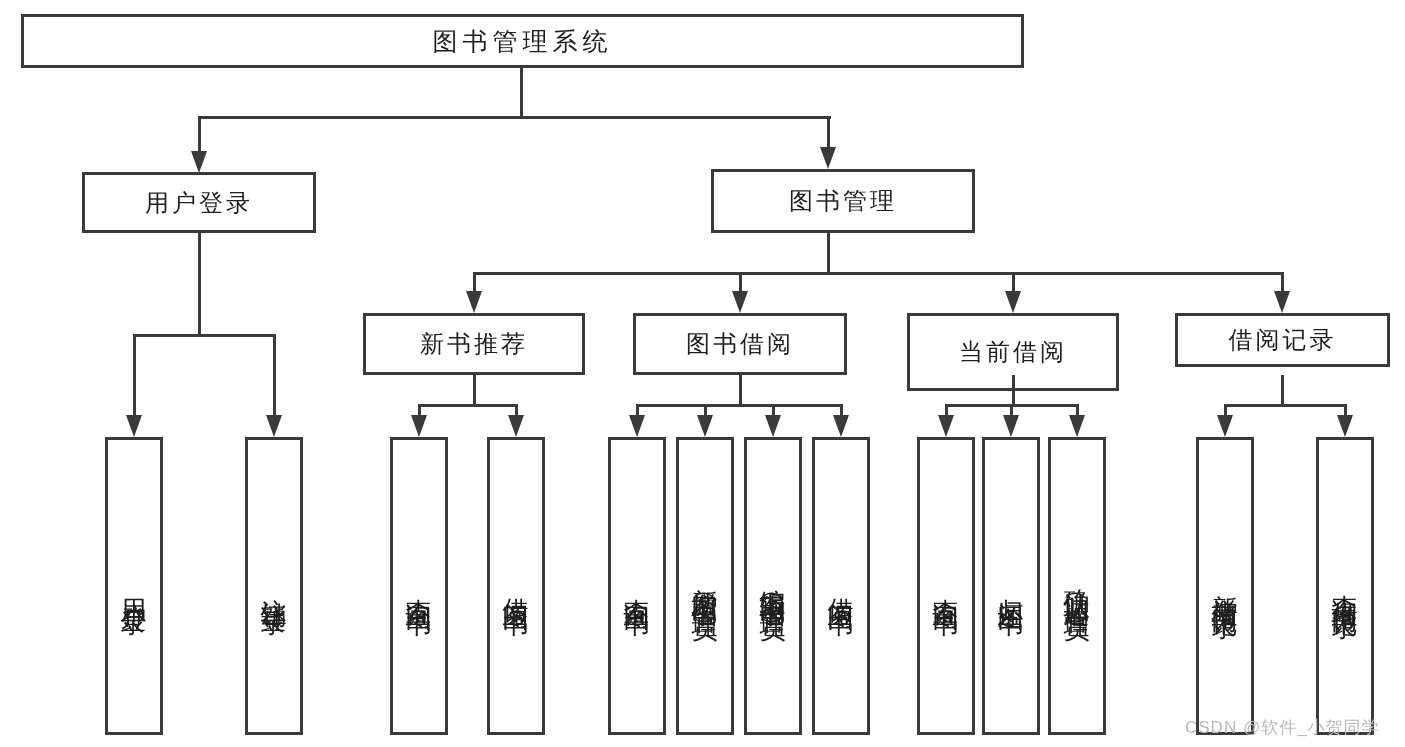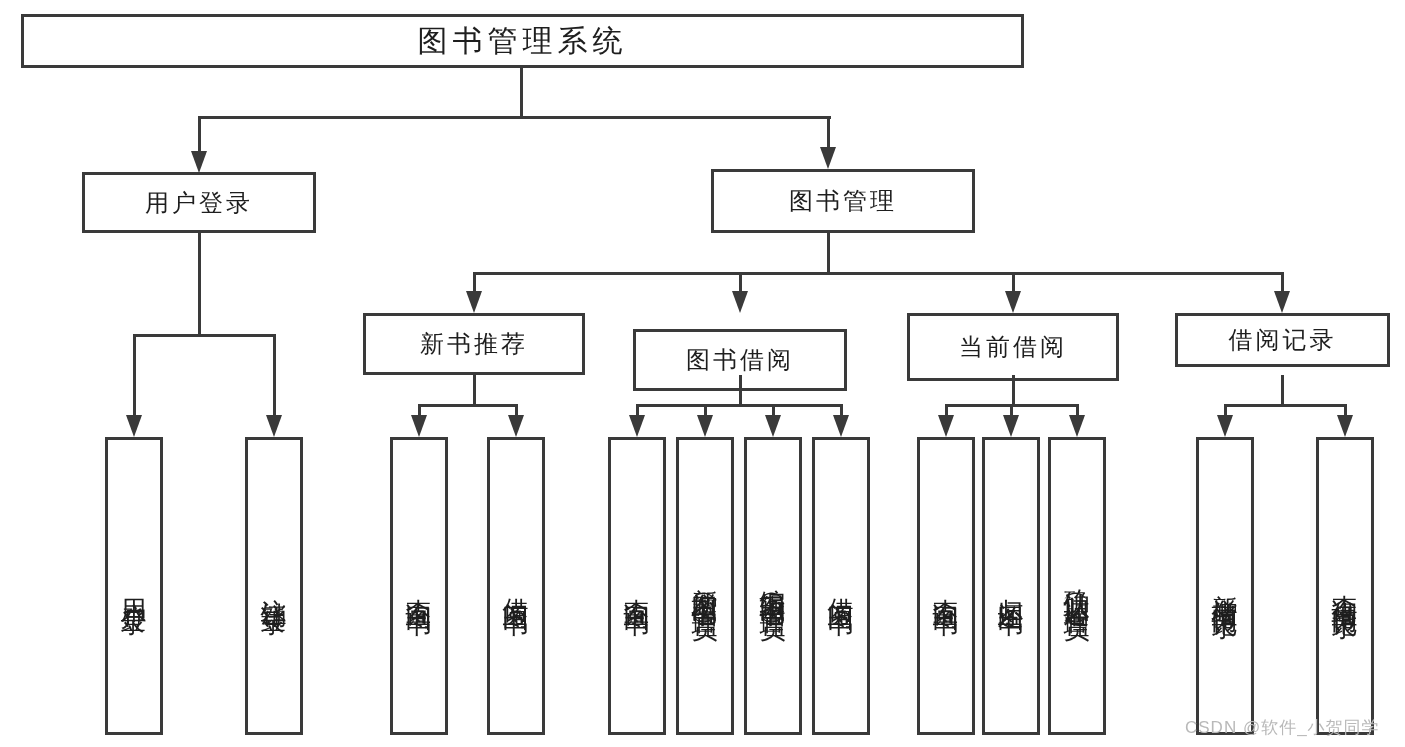--- a/index.html
+++ b/index.html
@@ -15,21 +15,21 @@
     position: absolute;
     box-sizing: border-box;
     border: 3px solid #3a3a3a;
     background: #ffffff;
     display: flex;
     align-items: center;
     justify-content: center;
     color: #1e1e1e;
     text-align: center;
   }
-  .root-box  { font-size: 30px; letter-spacing: 5px; }
+  .root-box  { font-size: 25px; letter-spacing: 5px; }
   .hbox      { font-size: 24px; letter-spacing: 3px; }
   .vbox {
     writing-mode: vertical-lr;
     text-orientation: mixed;
     font-size: 26px;
     letter-spacing: 4px;
     line-height: 1;
   }
   .line { position: absolute; background: #3a3a3a; }
   .v { width: 3px; }
@@ -81,22 +81,22 @@
   <div class="line v" style="left:473px;  top:272px; height:22px;"></div>
   <div class="arw" style="left:466px;  top:291px;"></div>
   <div class="line v" style="left:739px;  top:272px; height:22px;"></div>
   <div class="arw" style="left:732px;  top:291px;"></div>
   <div class="line v" style="left:1012px; top:272px; height:22px;"></div>
   <div class="arw" style="left:1005px; top:291px;"></div>
   <div class="line v" style="left:1281px; top:272px; height:22px;"></div>
   <div class="arw" style="left:1274px; top:291px;"></div>
 
   <div class="box hbox" style="left:363px; top:313px; width:222px; height:62px;">新书推荐</div>
-  <div class="box hbox" style="left:633px; top:313px; width:214px; height:62px;margin-top:16px;">图书借阅</div>
-  <div class="box hbox" style="left:907px; top:313px; width:212px; height:68px;">当前借阅</div>
+  <div class="box hbox" style="left:633px; top:313px; width:214px; height:62px;">图书借阅</div>
+  <div class="box hbox" style="left:907px; top:313px; width:212px; height:78px;">当前借阅</div>
   <div class="box hbox" style="left:1175px; top:313px; width:215px; height:54px;">借阅记录</div>
 
   <div class="line v" style="left:473px; top:375px; height:31px;"></div>
   <div class="line h" style="left:418px; top:404px; width:100px;"></div>
   <div class="line v" style="left:418px; top:404px; height:13px;"></div>
   <div class="arw" style="left:411px; top:415px;"></div>
   <div class="line v" style="left:515px; top:404px; height:13px;"></div>
   <div class="arw" style="left:508px; top:415px;"></div>
 
   <div class="line v" style="left:739px; top:375px; height:31px;"></div>

